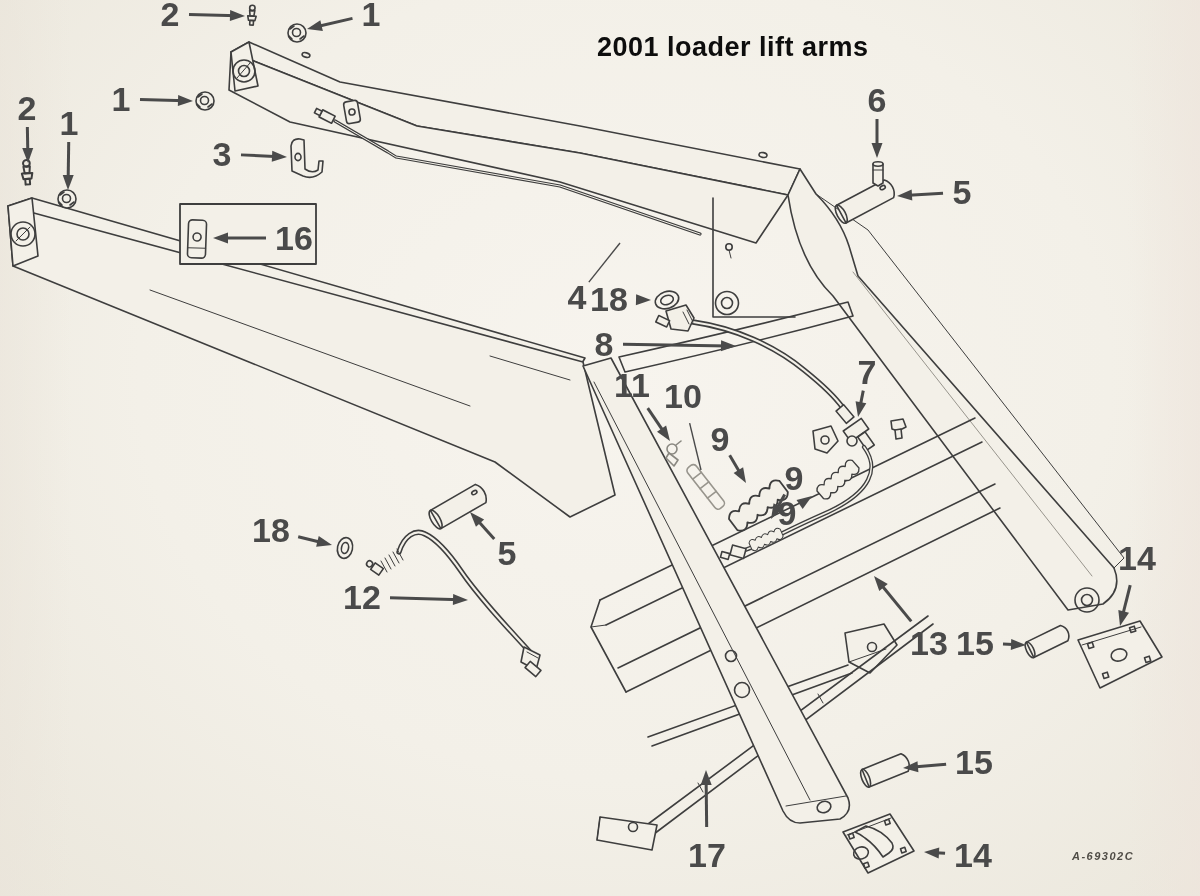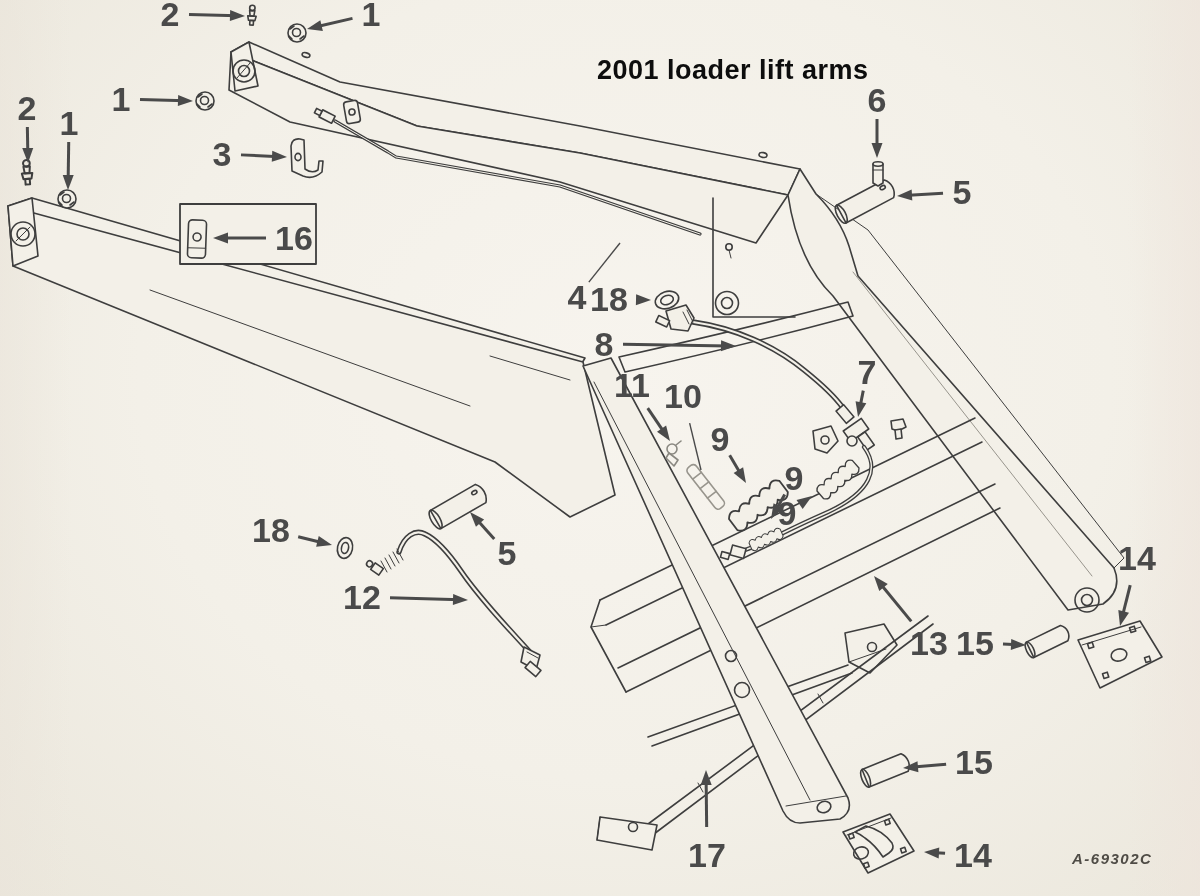--- a/index.html
+++ b/index.html
@@ -2,24 +2,24 @@
 <html><head>
 <meta charset="utf-8">
 <style>
   html,body{margin:0;padding:0;}
   body{width:1200px;height:896px;overflow:hidden;font-family:"Liberation Sans",sans-serif;}
   .stage{position:relative;width:1200px;height:896px;
     background:
       linear-gradient(90deg, rgba(234,228,218,.55) 0%, rgba(244,241,234,0) 6%, rgba(244,241,234,0) 94%, rgba(238,228,220,.6) 100%),
       radial-gradient(ellipse at 52% 42%, #f7f4ee 0%, #f3f0e8 55%, #ebe7dc 100%);}
   .stage svg{position:absolute;left:0;top:0;}
-  .page-title{position:absolute;left:597px;top:55px;font-weight:bold;font-size:27px;
+  .page-title{position:absolute;left:597px;top:32px;font-weight:bold;font-size:27px;
     color:#0d0d0d;letter-spacing:.5px;white-space:nowrap;}
   .dwg-num{position:absolute;left:1072px;top:850px;font-style:italic;font-weight:bold;
-    font-size:15px;color:#4f4c46;letter-spacing:1.5px;white-space:nowrap;}
+    font-size:11px;color:#4f4c46;letter-spacing:1.5px;white-space:nowrap;}
   .ln{fill:none;stroke:#3e3e3e;stroke-width:1.6;stroke-linecap:round;stroke-linejoin:round;}
   .fp{fill:#f3f0e8;stroke:#3e3e3e;stroke-width:1.6;stroke-linejoin:round;}
   .thin{stroke-width:1;}
   .lt{stroke:#98958d;}
   .hose{fill:none;stroke:#3e3e3e;stroke-width:5.4;stroke-linecap:round;}
   .hosein{fill:none;stroke:#f3f0e8;stroke-width:2.2;stroke-linecap:round;}
   .tube{fill:none;stroke:#3e3e3e;stroke-width:4.2;stroke-linecap:round;}
   .tubein{fill:none;stroke:#f3f0e8;stroke-width:1.6;stroke-linecap:round;}
   .callout-num{font-family:"Liberation Sans",sans-serif;font-weight:bold;font-size:34px;
     fill:#4a4a4a;text-anchor:middle;dominant-baseline:central;}

